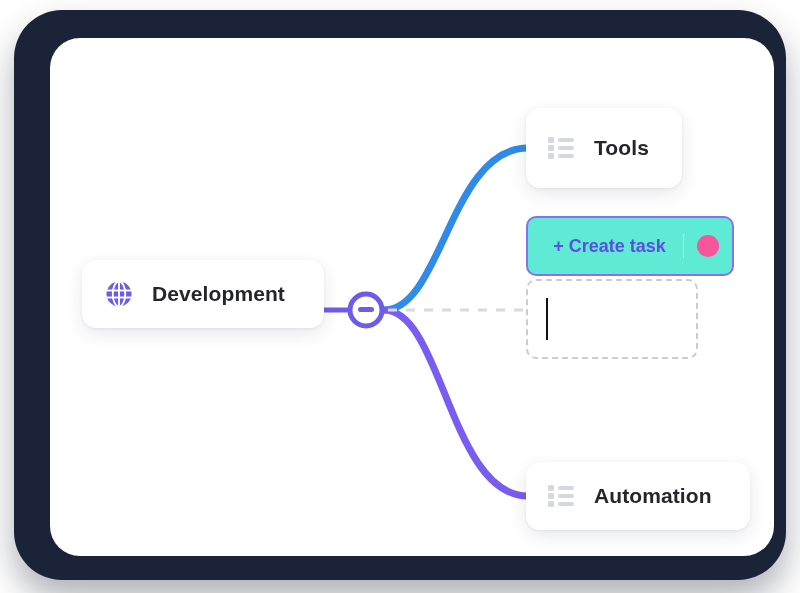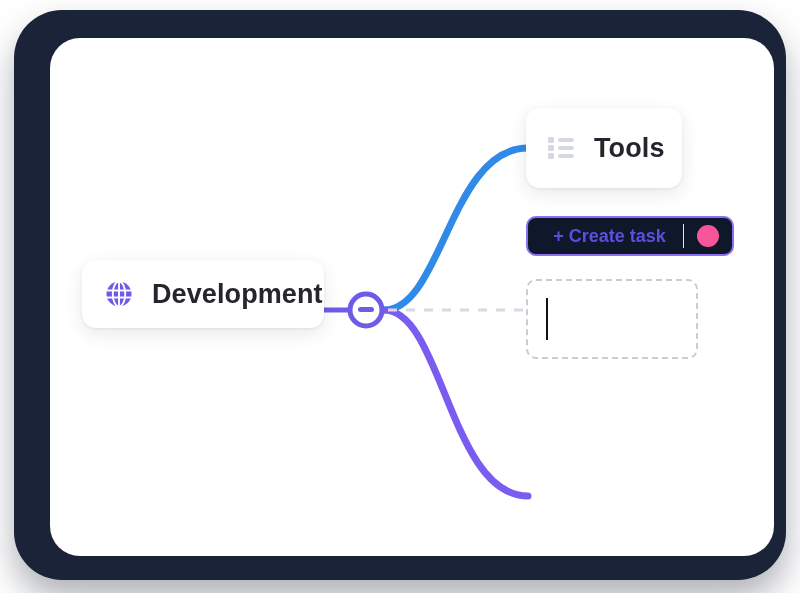--- a/index.html
+++ b/index.html
@@ -50,21 +50,21 @@
   .node-card {
     position: absolute;
     display: flex;
     align-items: center;
     background: #ffffff;
     border-radius: 14px;
     box-shadow: 0 6px 18px rgba(31,41,72,0.10),
                 0 1px 3px rgba(31,41,72,0.07);
   }
   .node-label {
-    font-size: 27px;
+    font-size: 21px;
     font-weight: bold;
     color: #25252d;
     letter-spacing: 0.1px;
     white-space: nowrap;
   }
 
   
   .node-root {
     left: 32px;
     top: 222px;
@@ -93,25 +93,25 @@
     box-sizing: border-box;
   }
   .list-icon { width: 26px; height: 22px; margin-right: 20px; flex: none; }
 
   
   .create-task-btn {
     position: absolute;
     left: 476px;
     top: 178px;
     width: 208px;
-    height: 40px;
+    height: 60px;
     box-sizing: border-box;
     display: flex;
     align-items: center;
-    background: #0f172a;
+    background: #5eead4;
     border: 2px solid #8b6ff0;
     border-radius: 10px;
     cursor: pointer;
   }
   .create-task-label {
     flex: 1;
     text-align: center;
     font-size: 18px;
     font-weight: bold;
     color: #5b4fe0;
@@ -195,20 +195,31 @@
         <rect x="0" y="0" width="6" height="6" rx="1.5" fill="#d5d8e0"></rect>
         <rect x="10" y="1" width="16" height="4" rx="2" fill="#d5d8e0"></rect>
         <rect x="0" y="8" width="6" height="6" rx="1.5" fill="#d5d8e0"></rect>
         <rect x="10" y="9" width="16" height="4" rx="2" fill="#d5d8e0"></rect>
         <rect x="0" y="16" width="6" height="6" rx="1.5" fill="#d5d8e0"></rect>
         <rect x="10" y="17" width="16" height="4" rx="2" fill="#d5d8e0"></rect>
       </svg>
       <span class="node-label">Tools</span>
     </div>
 
+    <div class="node-card node-automation">
+      <svg class="list-icon" viewBox="0 0 26 22">
+        <rect x="0" y="0" width="6" height="6" rx="1.5" fill="#d5d8e0"></rect>
+        <rect x="10" y="1" width="16" height="4" rx="2" fill="#d5d8e0"></rect>
+        <rect x="0" y="8" width="6" height="6" rx="1.5" fill="#d5d8e0"></rect>
+        <rect x="10" y="9" width="16" height="4" rx="2" fill="#d5d8e0"></rect>
+        <rect x="0" y="16" width="6" height="6" rx="1.5" fill="#d5d8e0"></rect>
+        <rect x="10" y="17" width="16" height="4" rx="2" fill="#d5d8e0"></rect>
+      </svg>
+      <span class="node-label">Automation</span>
+    </div>
 
     <div class="create-task-btn">
       <span class="create-task-label">+ Create task</span>
       <span class="btn-divider"></span>
       <span class="color-dot"></span>
     </div>
 
     <div class="new-node-input">
       <span class="text-caret"></span>
       <span></span>

